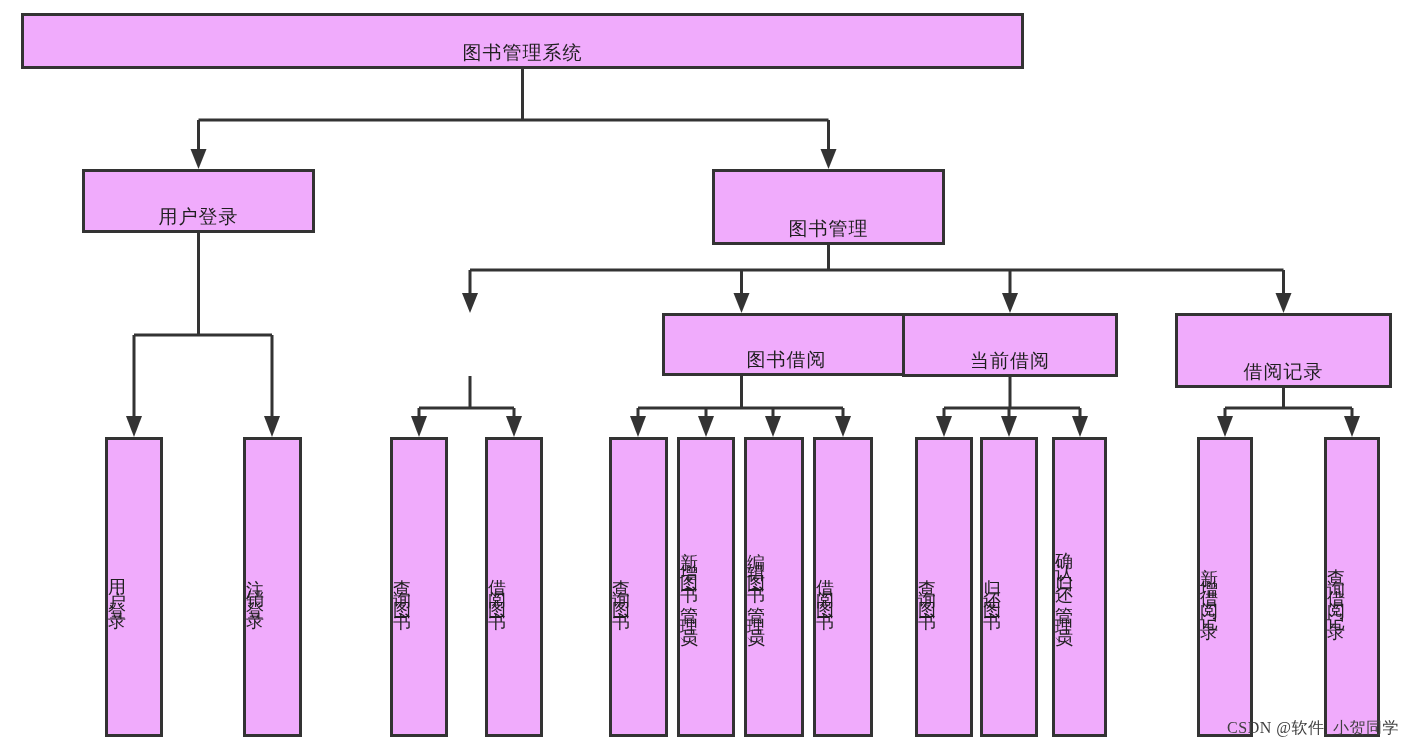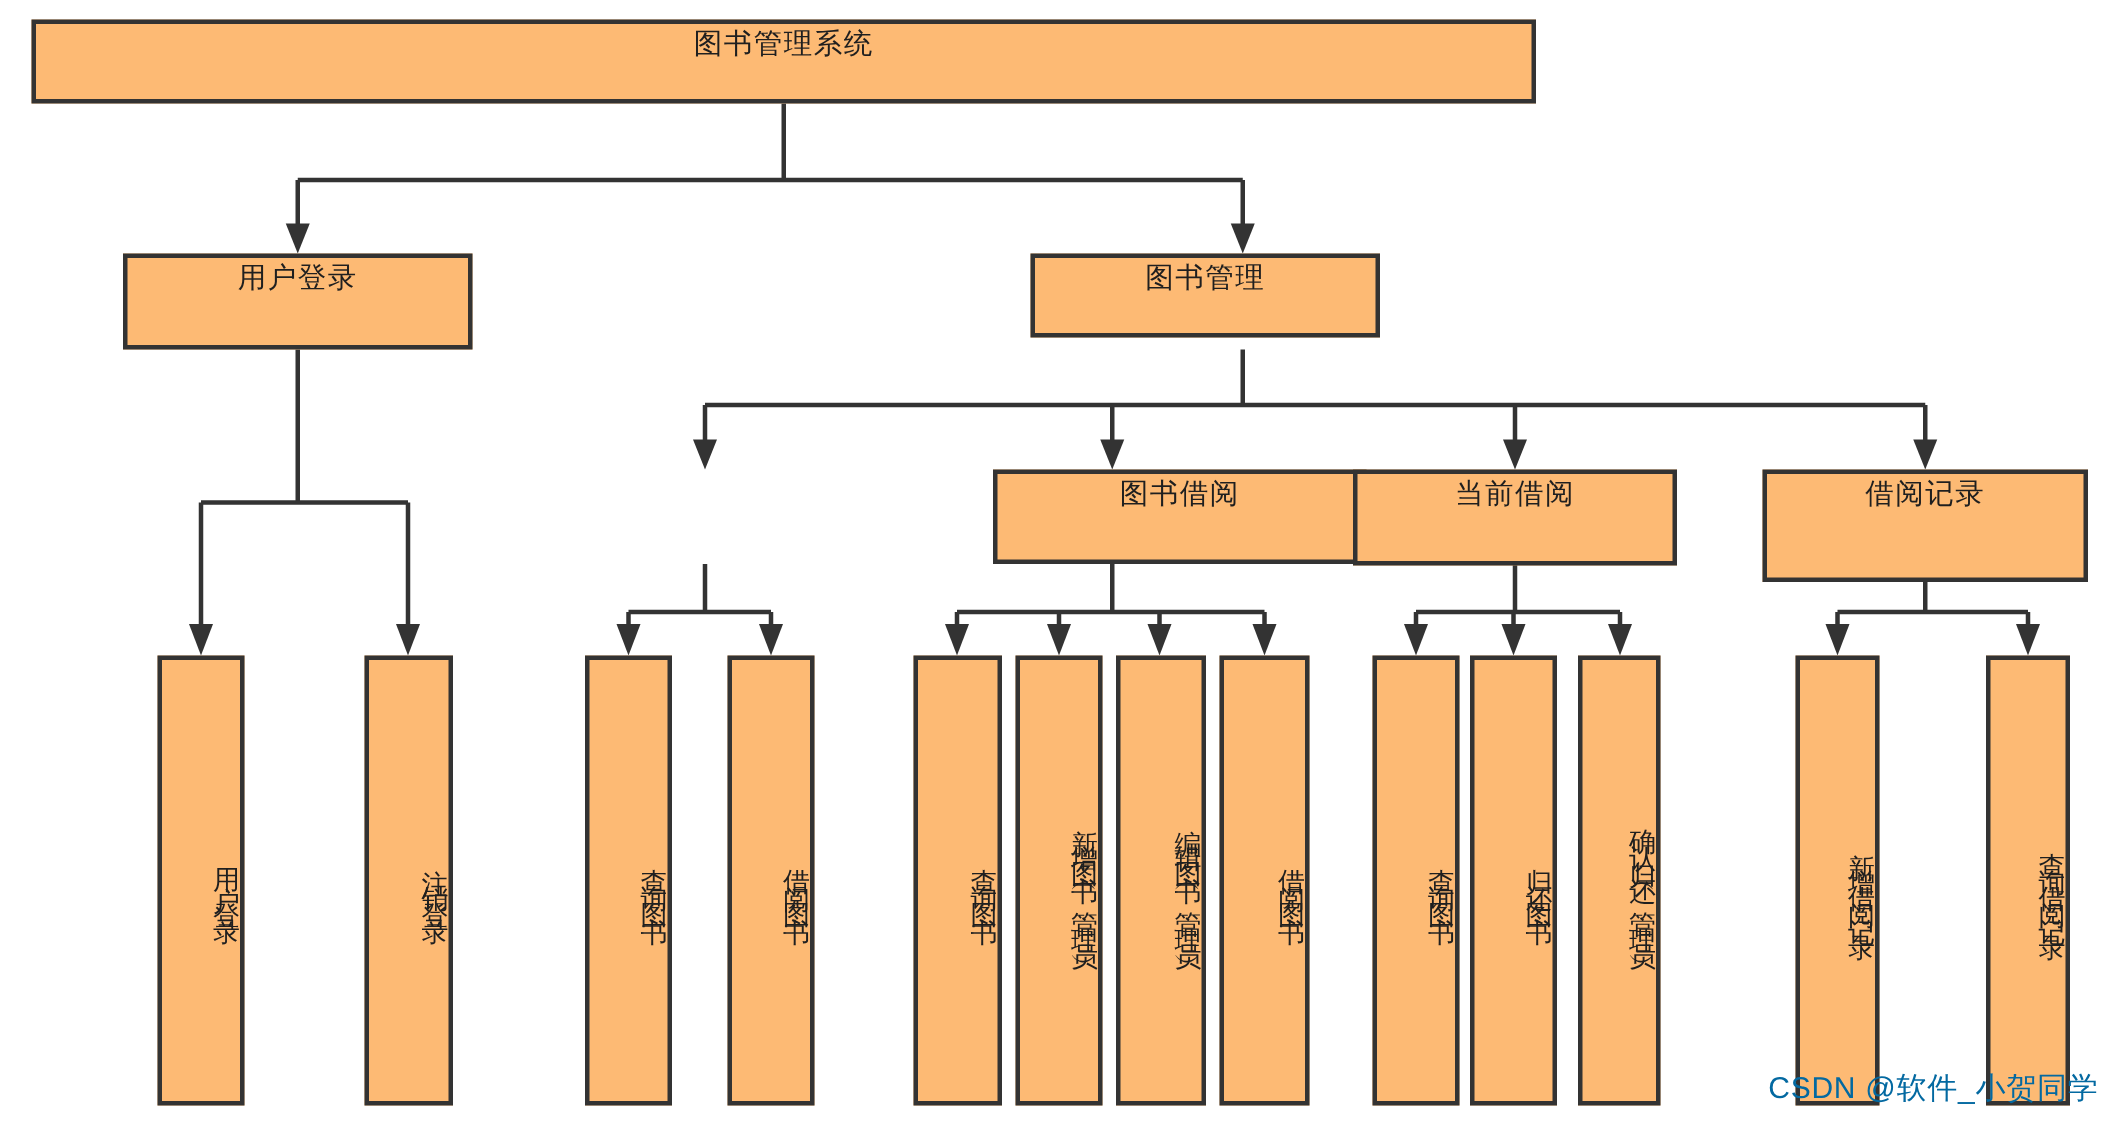--- a/index.html
+++ b/index.html
@@ -2,55 +2,55 @@
 <html><head>
 <meta charset="utf-8">
 <style>
   html,body{margin:0;padding:0;background:#ffffff;}
   .canvas{
     position:relative;width:1405px;height:747px;background:#ffffff;overflow:hidden;
     font-family:"Liberation Sans","DejaVu Sans",sans-serif;
   }
   .connector-layer{position:absolute;left:0;top:0;width:1405px;height:747px;z-index:1;}
   .node{
-    position:absolute;box-sizing:border-box;background:#fdba74;border:3px solid #333333;
-    display:flex;align-items:flex-start;justify-content:center;
+    position:absolute;box-sizing:border-box;background:#f0abfc;border:3px solid #333333;
+    display:flex;align-items:flex-end;justify-content:center;
     color:#1f1f1f;z-index:2;
   }
   .hnode{font-size:19px;letter-spacing:1px;}
   .leaf{
     writing-mode:vertical-rl;text-orientation:mixed;
     font-size:18px;letter-spacing:11px;line-height:1;
     top:437px;height:300px;width:58px;
   }
   .leaf span{display:block;}
   
   .n-root{left:21px;top:13px;width:1003px;height:56px;}
   .n-l2a{left:82px;top:169px;width:233px;height:64px;}
-  .n-l2b{left:687px;top:169px;width:233px;height:56px;}
+  .n-l2b{left:712px;top:169px;width:233px;height:76px;}
   .n-l3a{left:363px;top:313px;width:214px;height:63px;}
   .n-l3b{left:662px;top:313px;width:249px;height:63px;}
   .n-l3c{left:902px;top:313px;width:216px;height:64px;}
   .n-l3d{left:1175px;top:313px;width:217px;height:75px;}
   .lf0{left:105px;}
   .lf1{left:243px;width:59px;}
   .lf2{left:390px;}
   .lf3{left:485px;}
   .lf4{left:609px;width:59px;}
   .lf5{left:677px;}
   .lf6{left:744px;width:60px;}
   .lf7{left:813px;width:60px;}
   .lf8{left:915px;}
   .lf9{left:980px;}
   .lf10{left:1052px;width:55px;}
   .lf11{left:1197px;width:56px;}
   .lf12{left:1324px;width:56px;}
   .watermark{
     position:absolute;right:6px;bottom:8px;z-index:3;
-    font-size:20px;color:#0369a1;letter-spacing:0.5px;
+    font-size:16px;color:#404040;letter-spacing:0.5px;font-family:Liberation Serif, serif;
   }
 </style>
 </head>
 <body>
 
 <div class="canvas">
 
   <svg class="connector-layer" width="1405" height="747" viewBox="0 0 1405 747" xmlns="http://www.w3.org/2000/svg">
     <g stroke="#333333" stroke-width="3" fill="none">
 

